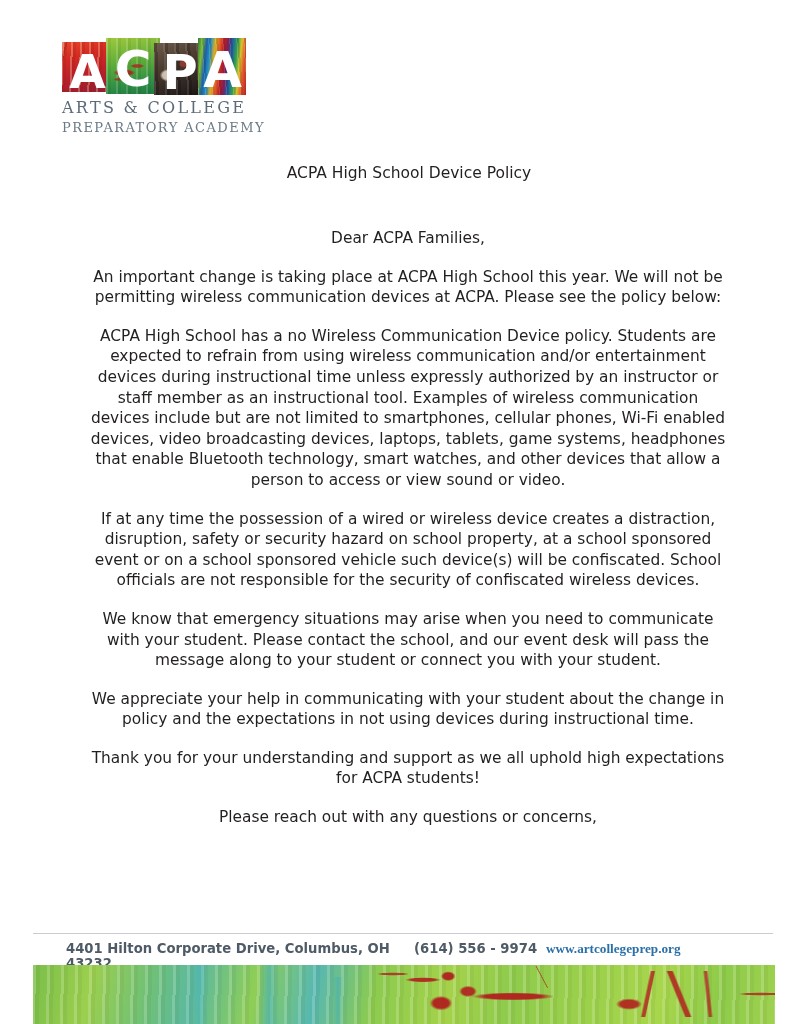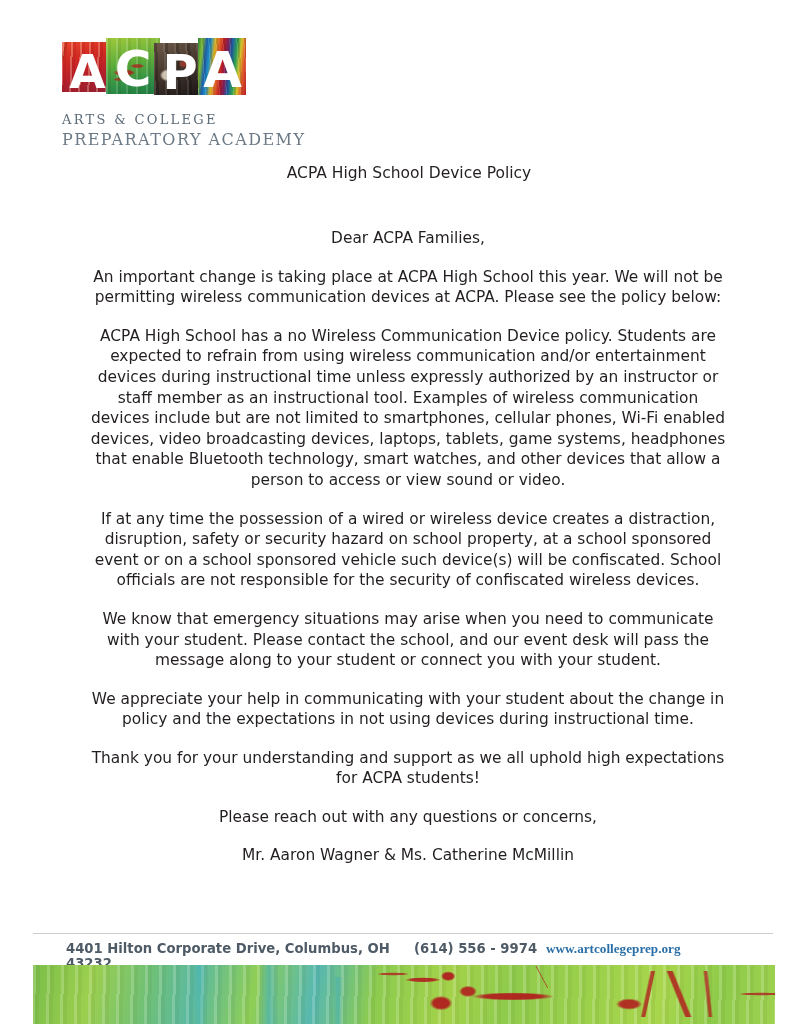--- a/index.html
+++ b/index.html
@@ -90,27 +90,27 @@
   .tile-c .glyph  { top: 6px;  font-size: 50px; }
   .tile-p .glyph  { top: 5px;  font-size: 48px; }
   .tile-a2 .glyph { top: 7px;  font-size: 50px; letter-spacing: -1px; }
 
   .logo-line1, .logo-line2 {
     font-family: "DejaVu Serif", "Liberation Serif", serif;
     color: #5c6b78;
     white-space: nowrap;
   }
   .logo-line1 {
-    margin-top: 16px;
-    font-size: 13px;
+    margin-top: 2px;
+    font-size: 16px;
     letter-spacing: 2.3px;
   }
   .logo-line2 {
     margin-top: 3px;
-    font-size: 16px;
+    font-size: 13px;
     letter-spacing: 1.45px;
     color: #6b7a86;
   }
 
   
   .doc-title {
     position: absolute;
     left: 12px; right: 0;
     top: 164px;
     text-align: center;
@@ -252,21 +252,20 @@
 
 <div class="body-block">
   <p class="para">Dear ACPA Families,</p>
   <p class="para">An important change is taking place at ACPA High School this year. We will not be permitting wireless communication devices at ACPA.  Please see the policy below:</p>
   <p class="para">ACPA High School has a no Wireless Communication Device policy. Students are expected to refrain from using wireless communication and/or entertainment devices during instructional time unless expressly authorized by an instructor or staff member as an instructional tool. Examples of wireless communication devices include but are not limited to smartphones, cellular phones, Wi-Fi enabled devices, video broadcasting devices, laptops, tablets, game systems, headphones that enable Bluetooth technology, smart watches, and other devices that allow a person to access or view sound or video.</p>
   <p class="para">If at any time the possession of a wired or wireless device creates a distraction, disruption, safety or security hazard on school property, at a school sponsored event or on a school sponsored vehicle such device(s) will be confiscated. School officials are not responsible for the security of confiscated wireless devices.</p>
   <p class="para">We know that emergency situations may arise when you need to communicate with your student. Please contact the school, and our event desk will pass the message along to your student or connect you with your student.</p>
   <p class="para">We appreciate your help in communicating with your student about the change in policy and the expectations in not using devices during instructional time.</p>
   <p class="para">Thank you for your understanding and support as we all uphold high expectations for ACPA students!</p>
   <p class="para tight">Please reach out with any questions or concerns,</p>
-  <p class="para last">Mr. Aaron Wagner &amp; Ms. Catherine McMillin</p>
 </div>
 
 <div class="footer-rule"></div>
 
 <div class="footer-contact">
   <span class="addr">4401 Hilton Corporate Drive, Columbus, OH 43232</span>
   <span class="phone">(614) 556 - 9974</span>
   <span class="url">www.artcollegeprep.org</span>
 </div>
 

